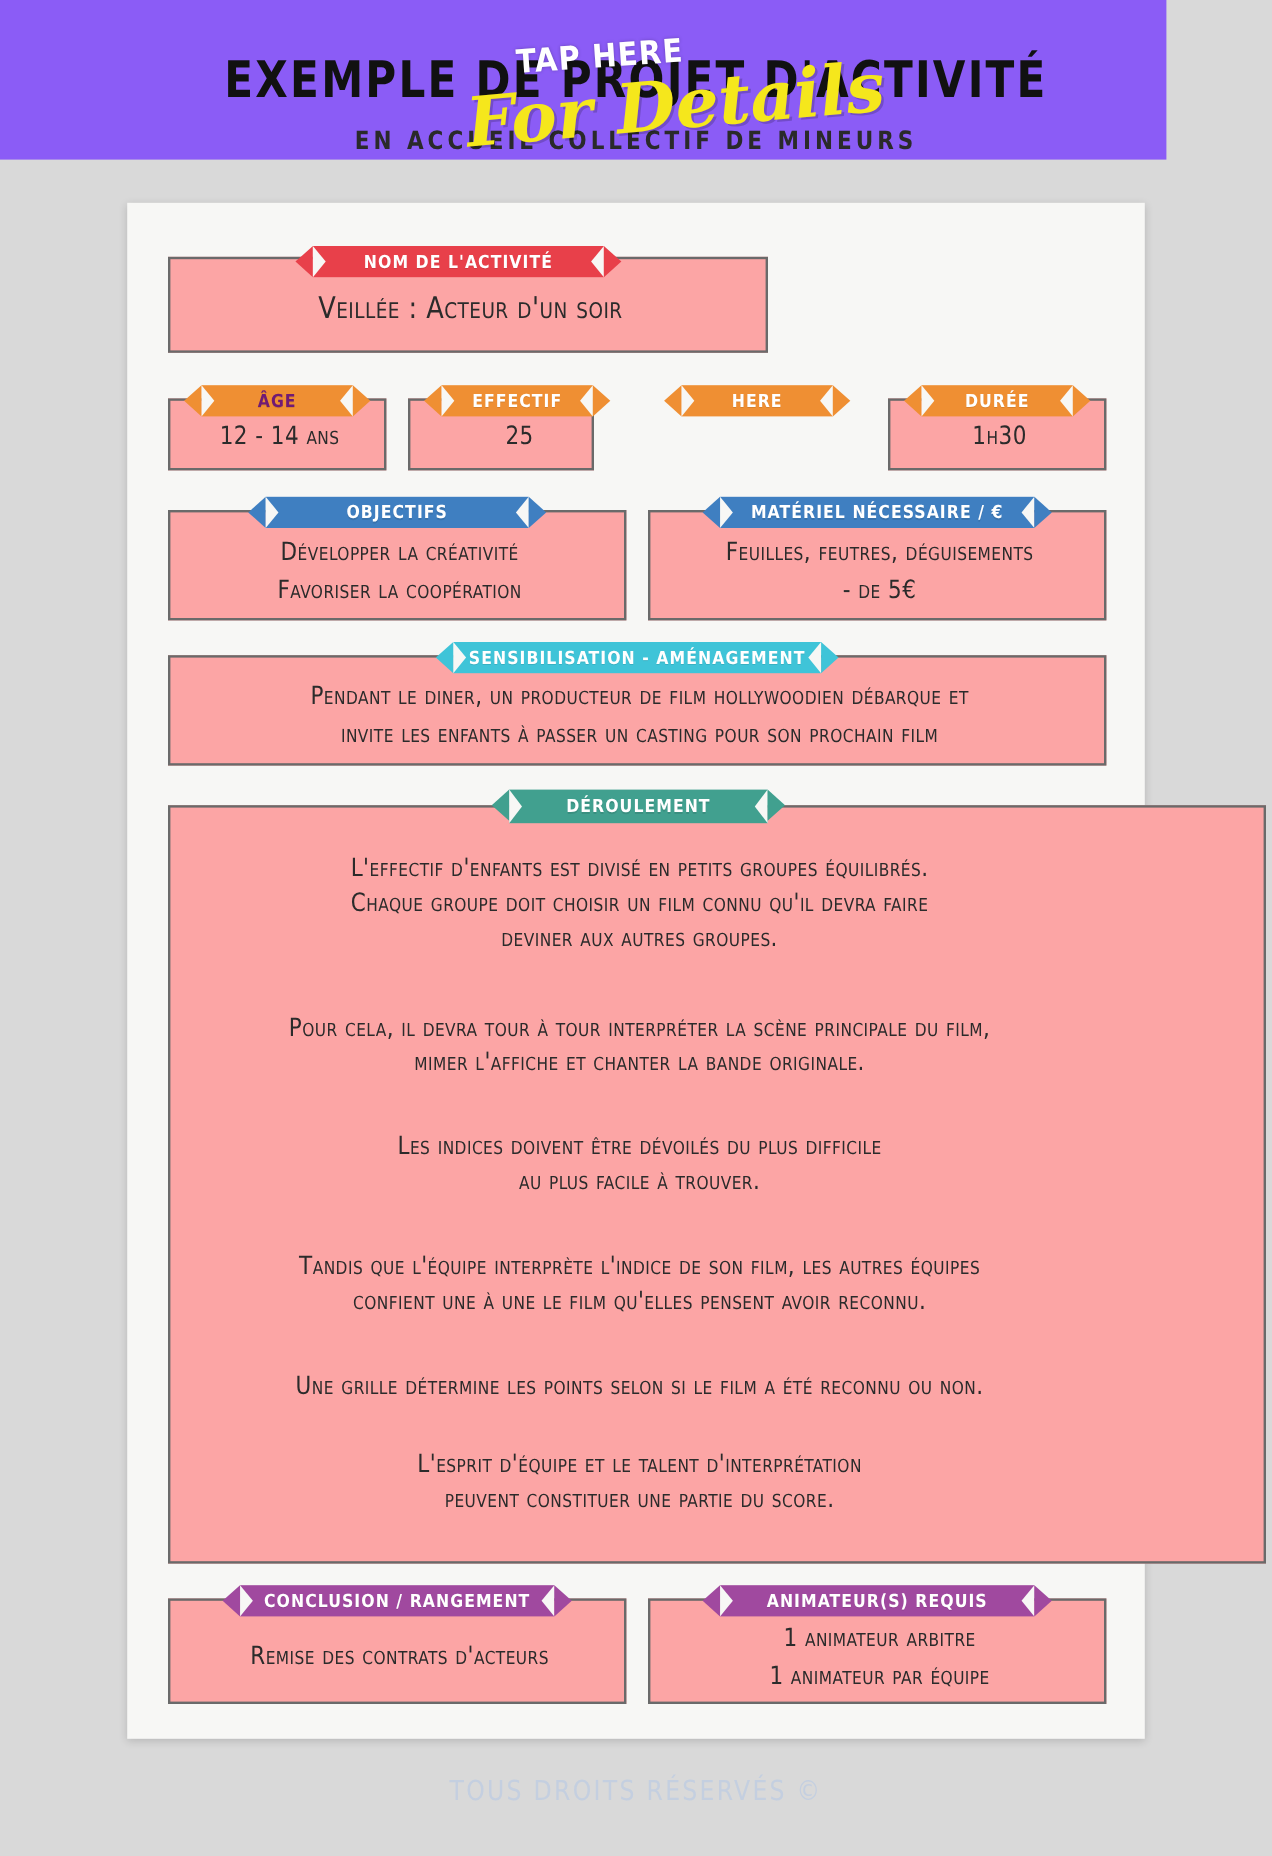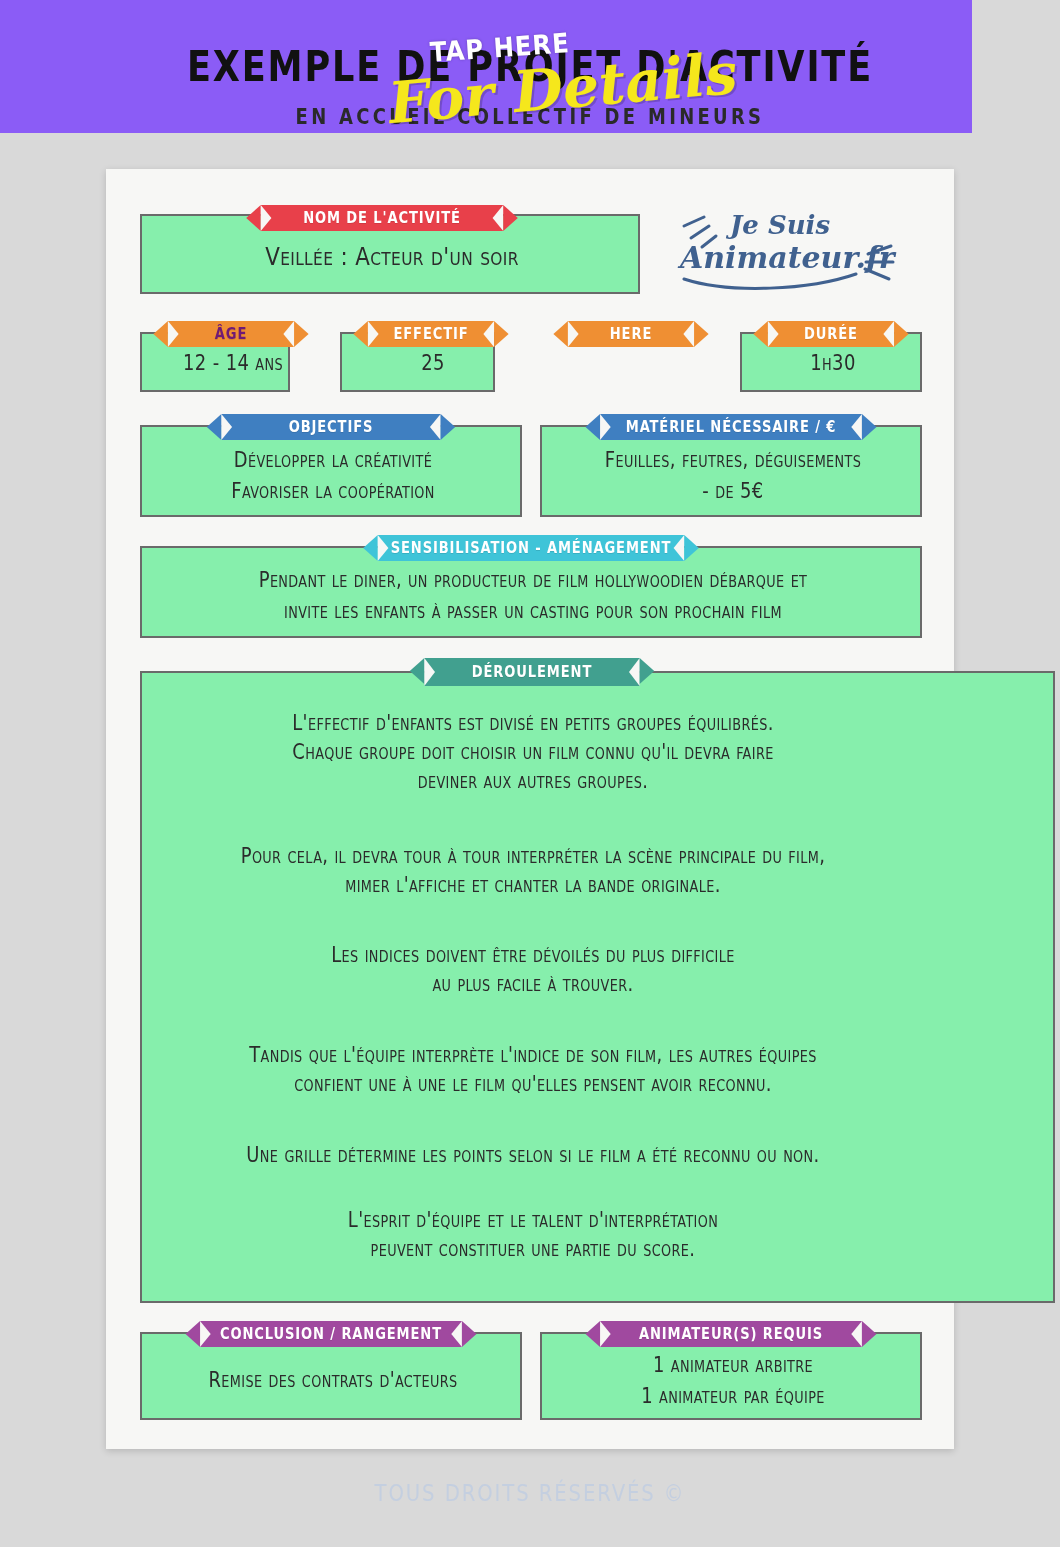--- a/index.html
+++ b/index.html
@@ -74,21 +74,21 @@
     background: #f7f7f5;
     box-shadow: 0 2px 7px rgba(0,0,0,.16);
   }
 
   .inner { position: relative; width: 100%; height: 100%; }
 
   
   .box {
     position: absolute;
     border: 2px solid #6a6a6a;
-    background: #86efac;
+    background: #fca5a5;
   }
 
   
   .ribbon {
     position: absolute;
     height: 26px;
     color: #fff;
     font-size: 15px;
     font-weight: bold;
     letter-spacing: .9px;
@@ -156,46 +156,31 @@
 <div class="banner">
   <div class="banner-title">EXEMPLE DE PROJET D'ACTIVITÉ</div>
   <div class="banner-sub">EN ACCUEIL COLLECTIF DE MINEURS</div>
   <div class="overlay-tap">TAP HERE</div>
   <div class="overlay-details">For Details</div>
 </div>
 
 <div class="sheet">
   <div class="inner">
 
-    <div style="position:absolute;left:554px;top:27px;width:240px;height:100px;">
-      <svg viewBox="0 0 240 100" width="240" height="100">
-        <g stroke="#40618f" stroke-width="3" stroke-linecap="round" fill="none">
-          <line x1="24" y1="30" x2="44" y2="21"></line>
-          <line x1="31" y1="42" x2="49" y2="30"></line>
-          <line x1="42" y1="51" x2="56" y2="40"></line>
-          <line x1="208" y1="58" x2="231" y2="50"></line>
-          <line x1="206" y1="66" x2="233" y2="66"></line>
-          <line x1="205" y1="73" x2="229" y2="83"></line>
-        </g>
-        <text x="70" y="38" font-family="DejaVu Serif, Liberation Serif, serif" font-style="italic" font-weight="bold" font-size="26" fill="#40618f">Je Suis</text>
-        <text x="20" y="72" font-family="DejaVu Serif, Liberation Serif, serif" font-style="italic" font-weight="bold" font-size="30" fill="#40618f">Animateur.fr</text>
-        <path d="M24 83 C 70 98, 150 94, 196 78" stroke="#40618f" stroke-width="3" fill="none" stroke-linecap="round"></path>
-      </svg>
-    </div>
 
     <div class="box" style="left:34px;top:45px;width:500px;height:80px;">
       <div class="hand big" style="position:absolute;left:0;top:24px;width:500px;">Veillée : Acteur d'un soir</div>
     </div>
     <div class="ribbon" style="left:151px;top:36px;width:250px;color:#e8404a;background:#e8404a;">
       <span class="notch-l"></span>
       <span style="position:relative;z-index:2;color:#fff;">NOM DE L'ACTIVITÉ</span>
       <span class="notch-r"></span>
     </div>
 
-    <div class="box" style="left:34px;top:163px;width:150px;height:60px;">
+    <div class="box" style="left:34px;top:163px;width:182px;height:60px;">
       <div class="hand mid" style="position:absolute;left:0;top:15px;width:182px;">12 - 14 ans</div>
     </div>
     <div class="ribbon" style="left:60px;top:152px;width:130px;color:#ef8f33;background:#ef8f33;">
       <span class="notch-l"></span>
       <span style="position:relative;z-index:2;color:#701a75;">ÂGE</span>
       <span class="notch-r"></span>
     </div>
 
     <div class="box" style="left:234px;top:163px;width:155px;height:60px;">
       <div class="hand mid" style="position:absolute;left:0;top:15px;width:182px;">25</div>

